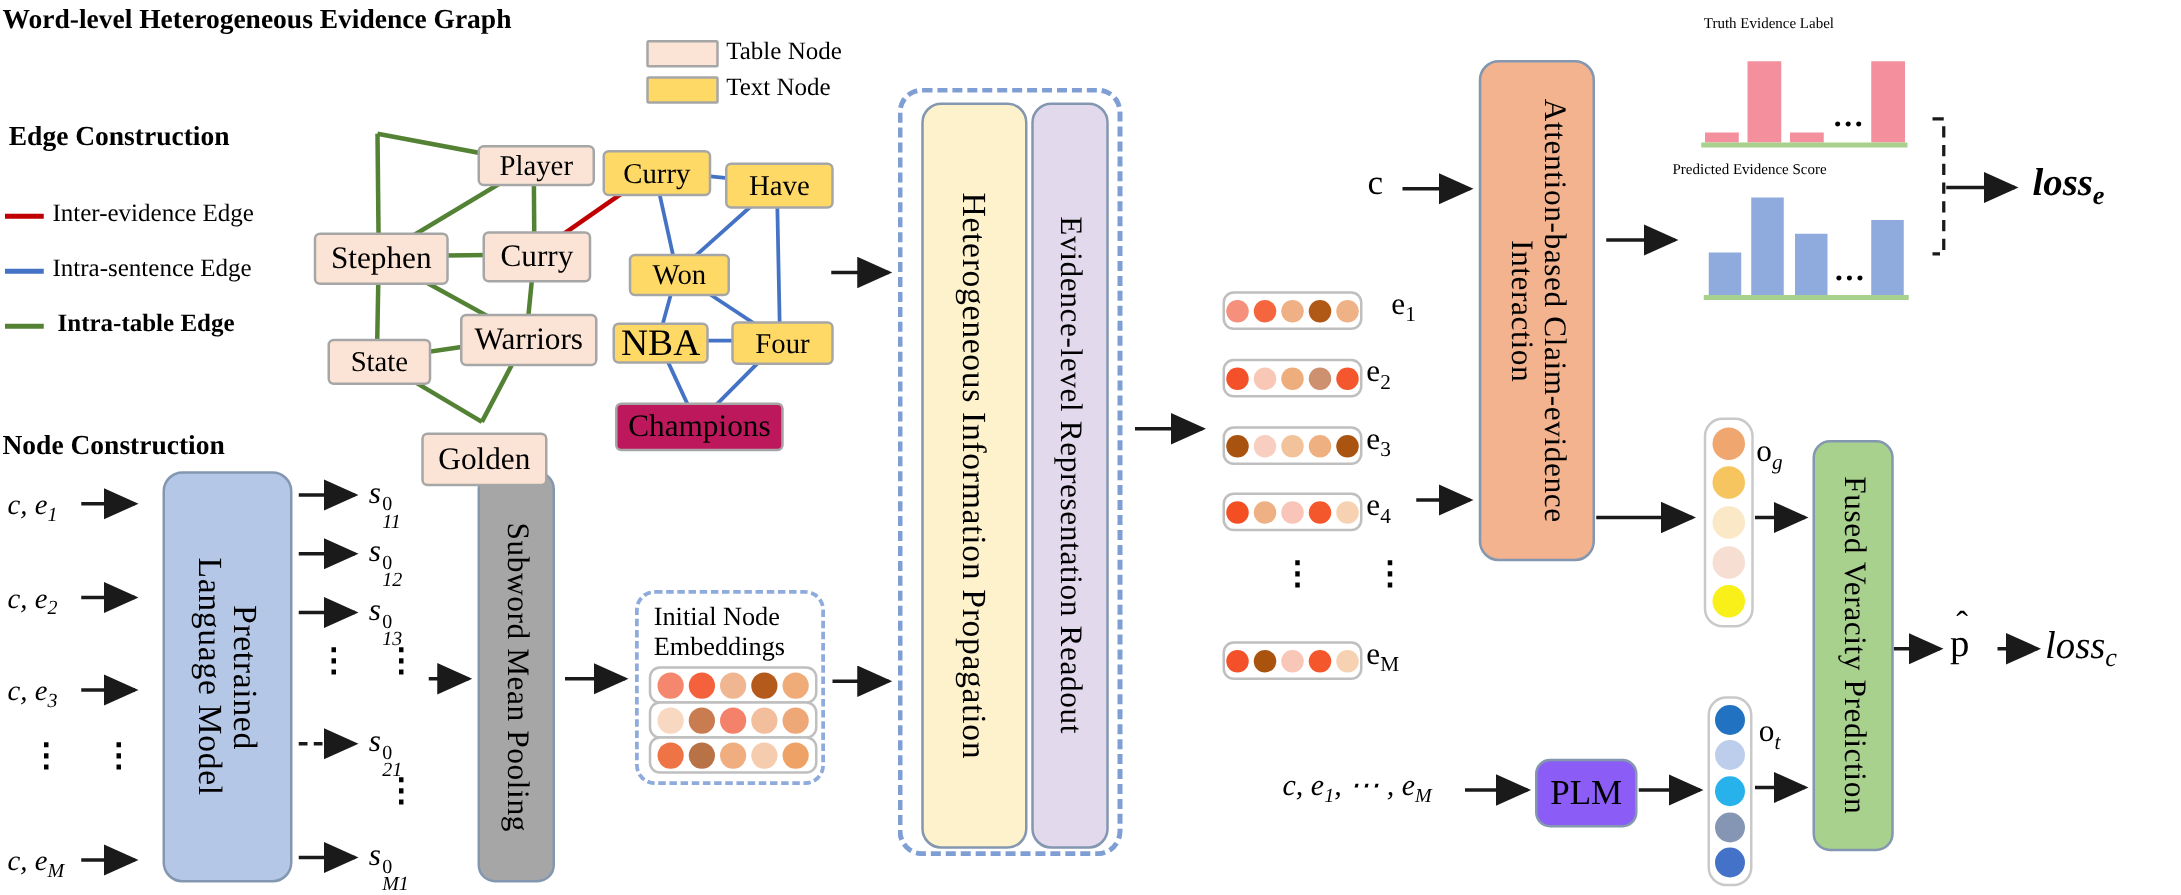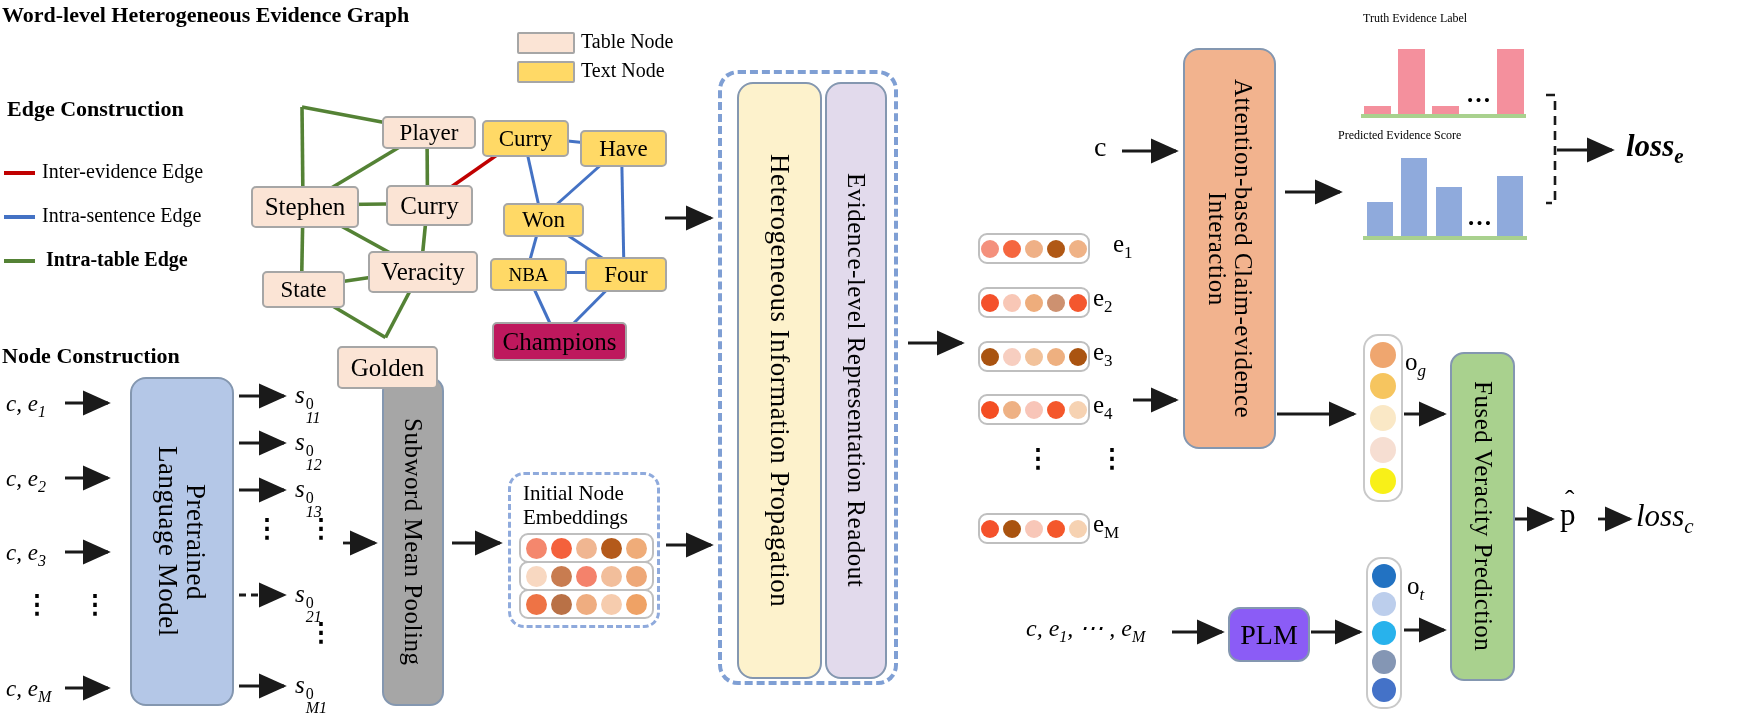--- a/index.html
+++ b/index.html
@@ -182,27 +182,27 @@
 
 <div style="position: absolute; left: 4px; top: 171px; width: 31px; height: 4px; background: rgb(192, 0, 0); z-index: 2;"></div>
     <div class="legend-label" style="position: absolute; left: 42px; top: 160px; z-index: 2;">Inter-evidence Edge</div>
     <div style="position: absolute; left: 4px; top: 215px; width: 31px; height: 4px; background: rgb(68, 114, 196); z-index: 2;"></div>
     <div class="legend-label" style="position: absolute; left: 42px; top: 204px; z-index: 2;">Intra-sentence Edge</div>
     <div style="position: absolute; left: 4px; top: 259px; width: 31px; height: 4px; background: rgb(84, 130, 53); z-index: 2;"></div>
     <div class="legend-label" style="position: absolute; left: 46px; top: 248px; z-index: 2; font-weight: bold;">Intra-table Edge</div>
     <div class="gnode" style="left: 382px; top: 116px; width: 90px; height: 29px; background: rgb(251, 228, 213); font-size: 23px; border-color: rgb(166, 166, 166);">Player</div>
     <div class="gnode" style="left: 251px; top: 186px; width: 104px; height: 38px; background: rgb(251, 228, 213); font-size: 25px; border-color: rgb(166, 166, 166);">Stephen</div>
     <div class="gnode" style="left: 386px; top: 185px; width: 83px; height: 37px; background: rgb(251, 228, 213); font-size: 25px; border-color: rgb(166, 166, 166);">Curry</div>
-    <div class="gnode" style="left: 368px; top: 251px; width: 106px; height: 38px; background: rgb(251, 228, 213); font-size: 25px; border-color: rgb(166, 166, 166);">Veracity</div>
+    <div class="gnode" style="left: 368px; top: 251px; width: 106px; height: 38px; background: rgb(251, 228, 213); font-size: 25px; border-color: rgb(166, 166, 166);">Warriors</div>
     <div class="gnode" style="left: 262px; top: 271px; width: 79px; height: 33px; background: rgb(251, 228, 213); font-size: 23px; border-color: rgb(166, 166, 166);">State</div>
     <div class="gnode" style="left: 337px; top: 318px; width: 97px; height: 39px; background: rgb(251, 228, 213); font-size: 25px; border-color: rgb(166, 166, 166); margin-top: 28px;">Golden</div>
     <div class="gnode" style="left: 482px; top: 120px; width: 83px; height: 33px; background: rgb(255, 217, 102); font-size: 23px; border-color: rgb(166, 166, 166);">Curry</div>
     <div class="gnode" style="left: 580px; top: 130px; width: 83px; height: 33px; background: rgb(255, 217, 102); font-size: 23px; border-color: rgb(166, 166, 166);">Have</div>
     <div class="gnode" style="left: 503px; top: 203px; width: 77px; height: 30px; background: rgb(255, 217, 102); font-size: 23px; border-color: rgb(166, 166, 166);">Won</div>
-    <div class="gnode" style="left: 490px; top: 258px; width: 73px; height: 29px; background: rgb(255, 217, 102); font-size: 19px; border-color: rgb(166, 166, 166);">NBA</div>
+    <div class="gnode" style="left: 490px; top: 258px; width: 73px; height: 29px; background: rgb(255, 217, 102); font-size: 30px; border-color: rgb(166, 166, 166);">NBA</div>
     <div class="gnode" style="left: 585px; top: 257px; width: 78px; height: 31px; background: rgb(255, 217, 102); font-size: 23px; border-color: rgb(166, 166, 166);">Four</div>
     <div class="gnode" style="left: 492px; top: 322px; width: 131px; height: 35px; background: #be185d; font-size: 25px; border-color: rgb(166, 166, 166);">Champions</div>
     <div class="mvar" style="position: absolute; left: 6px; top: 391px; z-index: 2;">c, e<sub>1</sub></div>
     <div class="mvar" style="position: absolute; left: 6px; top: 466px; z-index: 2;">c, e<sub>2</sub></div>
     <div class="mvar" style="position: absolute; left: 6px; top: 540px; z-index: 2;">c, e<sub>3</sub></div>
     <div class="vdots" style="left: 24px; top: 592px;">⋮</div>
     <div class="vdots" style="left: 82px; top: 592px;">⋮</div>
     <div class="mvar" style="position: absolute; left: 6px; top: 676px; z-index: 2;">c, e<sub>M</sub></div>
     <div class="mvar" style="position: absolute; left: 295px; top: 381px; z-index: 2; font-size: 25px;">s<span class="stack">
         <span class="sup">0</span>

